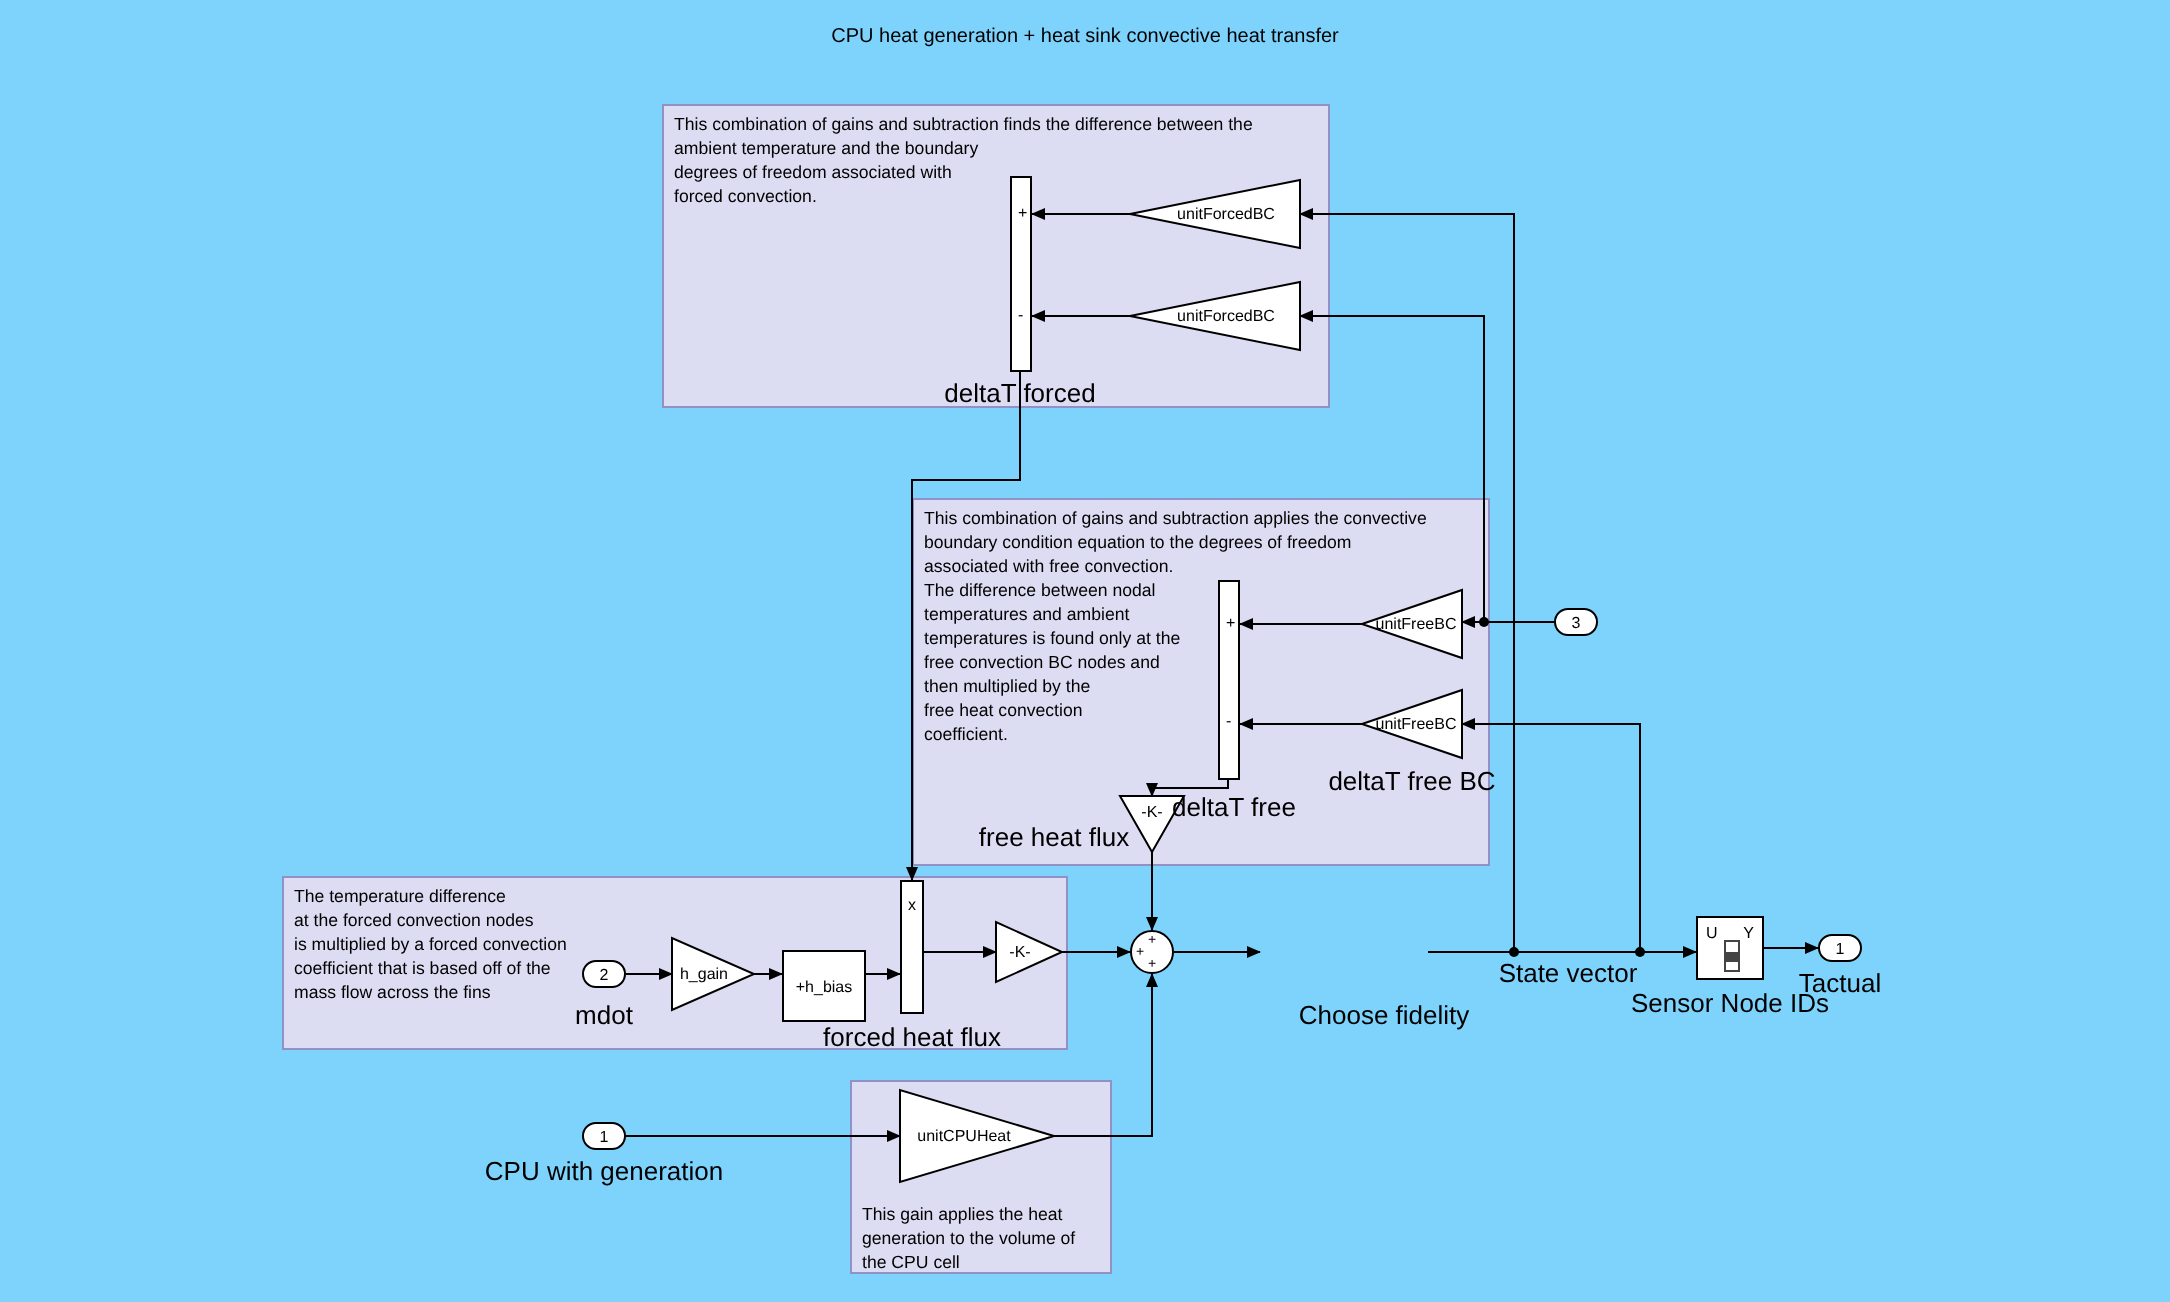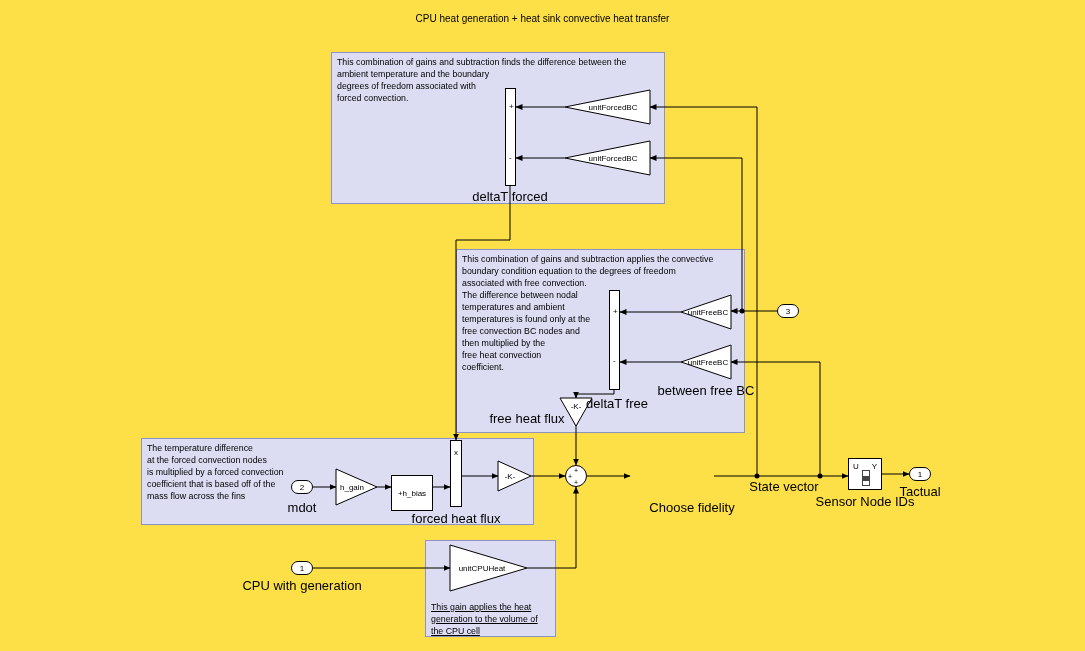--- a/index.html
+++ b/index.html
@@ -1,23 +1,23 @@
 <!DOCTYPE html>
 <html><head>
 <meta charset="utf-8">
 <style>
   html,body{margin:0;padding:0;background:#fff;}
-  .canvas{position:relative;width:1085px;height:651px;background:#fde047;
+  .canvas{position:relative;width:1085px;height:651px;background:#7dd3fc;
           font-family:"Liberation Sans",sans-serif;color:#000;overflow:hidden;}
   .title{position:absolute;top:13px;left:0;width:100%;text-align:center;
          font-size:10px;z-index:4;}
   .note{position:absolute;background:#dcdcf2;border:1px solid #9191c5;
         font-size:8.8px;line-height:12px;padding:3px 5px;white-space:pre;
         box-sizing:border-box;z-index:1;}
-  .note-cpu{padding-top:60px;white-space:pre-line;text-decoration:underline;}
+  .note-cpu{padding-top:60px;white-space:pre-line;}
   .overlay{position:absolute;left:0;top:0;z-index:2;}
   .block{position:absolute;background:#fff;border:1px solid #000;
          box-sizing:border-box;z-index:3;}
   .round{border-radius:50%;}
   .port{position:absolute;background:#fff;border:1px solid #000;border-radius:8px;
         box-sizing:border-box;z-index:3;font-size:8px;display:flex;
         align-items:center;justify-content:center;}
   .lbl{position:absolute;font-size:13px;transform:translateX(-50%);
        white-space:nowrap;z-index:4;}
   .tri-text{position:absolute;font-size:8px;transform:translate(-50%,-50%);
@@ -148,21 +148,21 @@
   <div class="tri-text" style="left:613px;top:158px">unitForcedBC</div>
   <div class="tri-text" style="left:708px;top:312px">unitFreeBC</div>
   <div class="tri-text" style="left:708px;top:362px">unitFreeBC</div>
   <div class="tri-text" style="left:576px;top:406px">-K-</div>
   <div class="tri-text" style="left:352px;top:487px">h_gain</div>
   <div class="tri-text" style="left:510px;top:476px">-K-</div>
   <div class="tri-text" style="left:482px;top:568px">unitCPUHeat</div>
 
   <div class="lbl" style="left:510px;top:189px">deltaT forced</div>
   <div class="lbl" style="left:617px;top:396px">deltaT free</div>
-  <div class="lbl" style="left:706px;top:383px">between free BC</div>
+  <div class="lbl" style="left:706px;top:383px">deltaT free BC</div>
   <div class="lbl" style="left:527px;top:411px">free heat flux</div>
   <div class="lbl" style="left:302px;top:500px">mdot</div>
   <div class="lbl" style="left:456px;top:511px">forced heat flux</div>
   <div class="lbl" style="left:692px;top:500px">Choose fidelity</div>
   <div class="lbl" style="left:784px;top:479px">State vector</div>
   <div class="lbl" style="left:865px;top:494px">Sensor Node IDs</div>
   <div class="lbl" style="left:920px;top:484px">Tactual</div>
   <div class="lbl" style="left:302px;top:578px">CPU with generation</div>
 
 </div>

